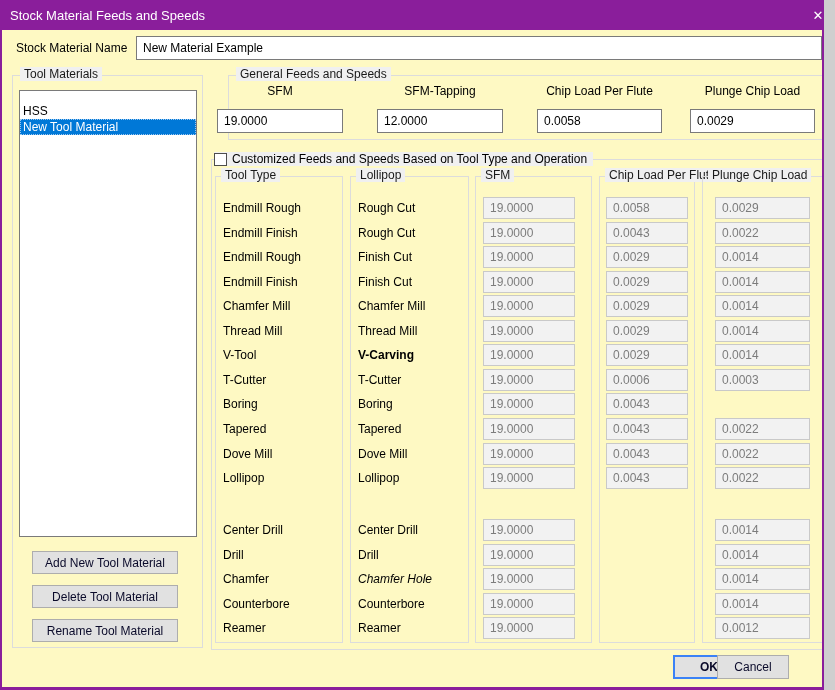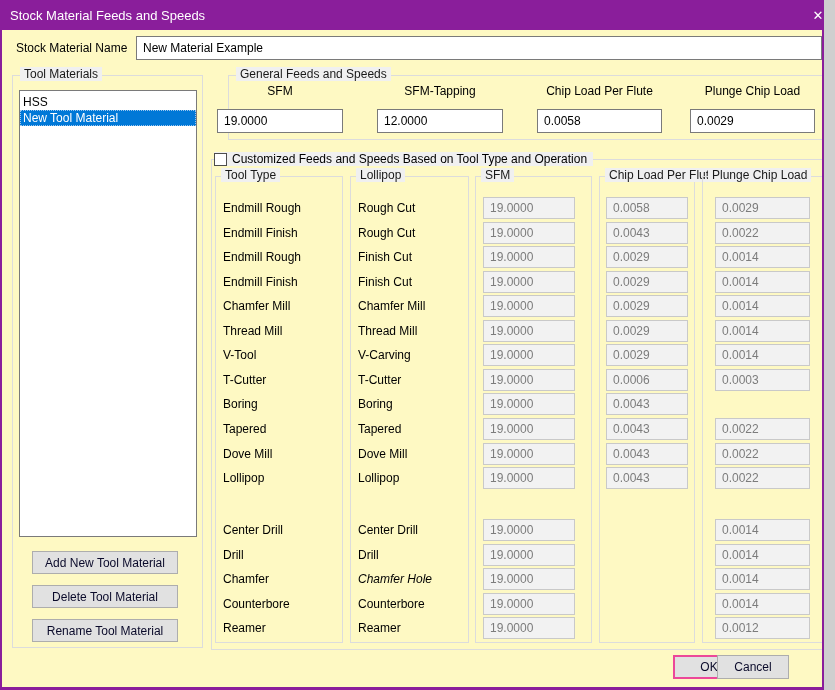--- a/index.html
+++ b/index.html
@@ -12,26 +12,26 @@
   .title{color:#ffffff;font-size:13px;padding-left:10px;flex:1;}
   .close-btn{width:34px;height:30px;display:flex;align-items:center;justify-content:center;
     color:#ffffff;font-size:13px;cursor:default;}
   .lbl{font-size:12px;color:#000;position:absolute;white-space:nowrap;}
   input.edit{position:absolute;border:1px solid #7a7a7a;background:#ffffff;font-size:12px;
     padding:2px 6px;color:#000;}
   .groupbox{position:absolute;border:1px solid #dcdcdc;}
   .legend{position:absolute;top:-9px;left:7px;background:#f0f0f0;padding:0 4px;font-size:12px;
     color:#1a1a1a;white-space:nowrap;}
   .listbox{position:absolute;left:17px;top:90px;width:178px;height:447px;background:#ffffff;
-    border:1px solid #7a7a7a;padding-top:3px;overflow:hidden;}
+    border:1px solid #7a7a7a;padding-top:12px;overflow:hidden;}
   .list-item{font-size:12px;height:16px;line-height:16px;padding-left:3px;color:#000;white-space:nowrap;}
   .list-item.selected{background:#0078d7;color:#ffffff;outline:1px dotted #9cc7ef;outline-offset:-1px;}
   .btn{position:absolute;background:#e1e1e1;border:1px solid #adadad;font-size:12px;color:#0a0a2a;
     display:flex;align-items:center;justify-content:center;cursor:default;}
-  .btn.default{border:2px solid #ec4899;}
+  .btn.default{border:2px solid #3b82f6;font-weight:bold;}
   .centered-lbl{position:absolute;font-size:12px;color:#000;text-align:center;}
   .checkbox{width:13px;height:13px;background:#ffffff;border:1px solid #4d4d4d;display:inline-block;
     flex:none;}
   .chk-legend{position:absolute;top:-8px;left:2px;background:#f0f0f0;display:flex;align-items:center;
     gap:5px;padding-right:6px;font-size:12px;color:#000;white-space:nowrap;}
   .colbox{position:absolute;border:1px solid #dcdcdc;top:176px;height:467px;}
   .row-label{position:absolute;left:7px;height:22px;line-height:22px;font-size:12px;color:#000;
     white-space:nowrap;}
   .dis-input{position:absolute;height:22px;line-height:20px;background:#f2f2f2;border:1px solid #c9c9c9;
     color:#7c7c7c;font-size:12px;padding-left:6px;}
@@ -100,21 +100,21 @@
       <div class="row-label" style="top: 440px;">Reamer</div>
     </div>
   <div class="colbox" style="left:348px;width:119px;" id="col-operation">
     <span class="legend" style="left:5px;">Lollipop</span>
   <div class="row-label" style="top: 20px;">Rough Cut</div>
       <div class="row-label" style="top: 45px;">Rough Cut</div>
       <div class="row-label" style="top: 69px;">Finish Cut</div>
       <div class="row-label" style="top: 94px;">Finish Cut</div>
       <div class="row-label" style="top: 118px;">Chamfer Mill</div>
       <div class="row-label" style="top: 143px;">Thread Mill</div>
-      <div class="row-label" style="top: 167px;">V-Carving</div>
+      <div class="row-label" style="top: 167px; font-weight: bold;">V-Carving</div>
       <div class="row-label" style="top: 192px;">T-Cutter</div>
       <div class="row-label" style="top: 216px;">Boring</div>
       <div class="row-label" style="top: 241px;">Tapered</div>
       <div class="row-label" style="top: 266px;">Dove Mill</div>
       <div class="row-label" style="top: 290px;">Lollipop</div>
       <div class="row-label" style="top: 342px;">Center Drill</div>
       <div class="row-label" style="top: 367px;">Drill</div>
       <div class="row-label" style="top: 391px; font-style: italic;">Chamfer Hole</div>
       <div class="row-label" style="top: 416px;">Counterbore</div>
       <div class="row-label" style="top: 440px;">Reamer</div>

